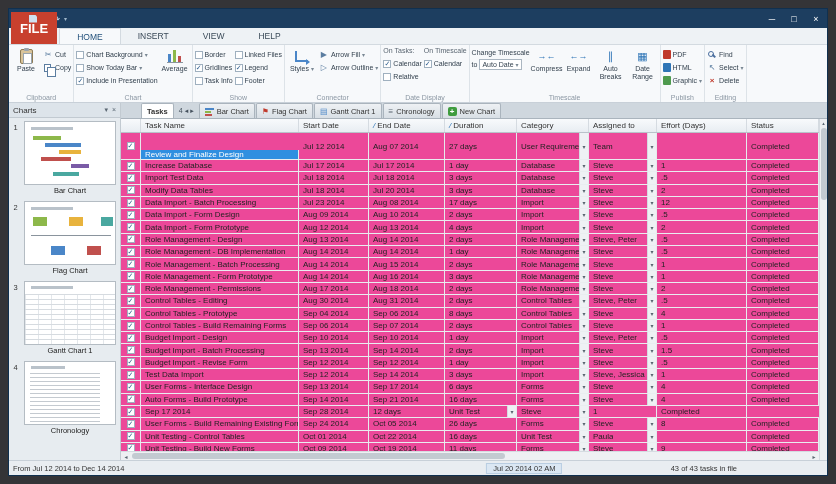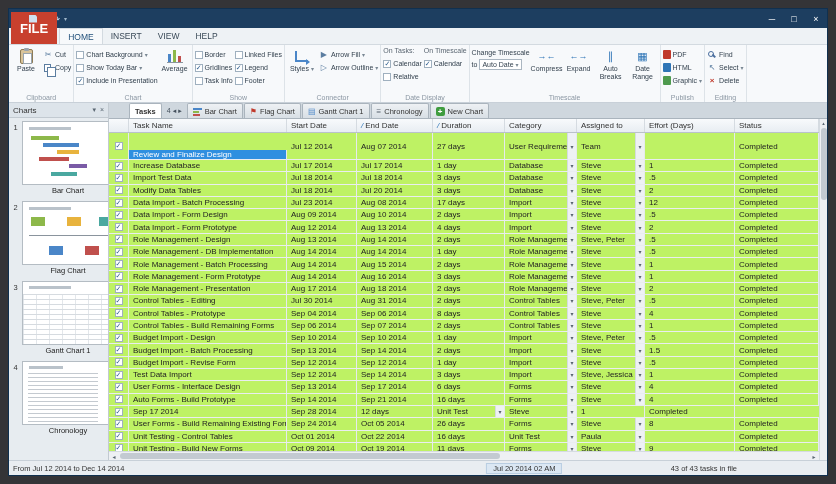--- a/index.html
+++ b/index.html
@@ -13,21 +13,21 @@
 .logo{width:12px;height:12px;border-radius:50%;background:radial-gradient(circle at 35% 35%,#e8604c,#b1271b);border:1px solid #7e1a10;}
 .floppy{width:8px;height:8px;background:#cfe0ef;clip-path:polygon(0 0,75% 0,100% 25%,100% 100%,0 100%);}
 .qat-ico{color:#cfe0ef;font-size:9px;line-height:12px;}
 .qat-dd{color:#9fb6ca;font-size:6px;}
 .win-controls{display:flex;height:100%;}
 .win-btn{width:22px;height:100%;display:flex;align-items:center;justify-content:center;color:#fff;font-size:9px;}
 
 
 .ribbon-tabs{height:17px;background:#eef2f5;display:flex;align-items:flex-end;padding-left:2px;border-bottom:1px solid #d3dae0;flex:none;}
 .file-tab{height:32px;padding:4px 9px;background:#c8402e;color:#fff;font-size:13px;font-weight:bold;display:flex;align-items:center;margin-right:2px;}
-.rtab{height:16px;padding:0 8px;font-size:8.5px;color:#3a4a58;display:flex;align-items:center;}
+.rtab{height:16px;padding:0 17px;font-size:8.5px;color:#3a4a58;display:flex;align-items:center;}
 .rtab.active{background:#f7f9fb;border:1px solid #d3dae0;border-bottom:none;color:#1f4e79;}
 
 
 .ribbon-body{height:58px;background:#f7f9fb;display:flex;border-bottom:1px solid #c8d0d8;flex:none;overflow:hidden;}
 .rgroup{position:relative;border-right:1px solid #dde3e8;padding:2px 2px 9px 2px;flex:none;}
 .rg-content{display:flex;height:100%;align-items:flex-start;gap:2px;}
 .rg-label{position:absolute;left:0;right:0;bottom:1px;text-align:center;font-size:7px;color:#8b97a3;white-space:nowrap;}
 .bigbtn{width:30px;display:flex;flex-direction:column;align-items:center;gap:1px;padding-top:1px;flex:none;}
 .blab{font-size:7px;color:#33414e;text-align:center;line-height:8px;white-space:nowrap;}
 .blab.wrap{white-space:normal;width:30px;}
@@ -56,21 +56,21 @@
 .ico-copy::after{content:"";position:absolute;left:2px;top:2px;width:7px;height:8px;border:1px solid #5b7da0;background:#fff;}
 .ico-avg{width:16px;height:14px;border-bottom:1px solid #8a959e;background-image:linear-gradient(#4a86c8,#4a86c8),linear-gradient(#8db84a,#8db84a),linear-gradient(#c0504d,#c0504d);background-size:3px 8px,3px 12px,3px 6px;background-position:1px bottom,6px bottom,11px bottom;background-repeat:no-repeat;}
 .ico-styles{width:13px;height:11px;border-left:2px solid #4a86c8;border-bottom:2px solid #4a86c8;position:relative;}
 .ico-styles::after{content:"";position:absolute;right:-2px;bottom:-5px;width:0;height:0;border-left:4px solid #4a86c8;border-top:3px solid transparent;border-bottom:3px solid transparent;}
 .mag{width:6px;height:6px;border:1.5px solid #4a6e9e;border-radius:50%;position:relative;margin:0 3px 2px 1px;flex:none;}
 .mag::after{content:"";position:absolute;width:4px;height:1.5px;background:#4a6e9e;transform:rotate(45deg);right:-3px;bottom:-1px;}
 .del-ico{color:#c0392b;font-weight:bold;}
 
 
 .main{flex:1;display:flex;min-height:0;}
-.charts-panel{width:100px;background:#e7ecf0;border-right:1px solid #c2cad1;display:flex;flex-direction:column;flex:none;overflow:hidden;}
+.charts-panel{width:112px;background:#e7ecf0;border-right:1px solid #c2cad1;display:flex;flex-direction:column;flex:none;overflow:hidden;}
 .cp-header{height:15px;display:flex;align-items:center;justify-content:space-between;padding:0 4px;font-size:8px;color:#333;background:#dde4ea;border-bottom:1px solid #c2cad1;flex:none;}
 .cp-icons{display:flex;gap:4px;color:#5a6671;font-size:7px;}
 .chart-list{flex:1;overflow:hidden;padding:3px 2px 0 2px;}
 .chart-item{display:flex;gap:2px;margin-bottom:6px;}
 .chart-num{width:9px;font-size:7.5px;color:#333;text-align:center;padding-top:2px;flex:none;}
 .thumb-wrap{flex:1;display:flex;flex-direction:column;align-items:center;}
 .thumb{width:92px;height:64px;background:#fff;border:1px solid #b4bcc3;background-repeat:no-repeat;}
 .chart-label{font-size:7.5px;color:#222;margin-top:1px;white-space:nowrap;}
 .thumb-bar{background-image:linear-gradient(#b9c2ca,#b9c2ca),linear-gradient(#8db84a,#8db84a),linear-gradient(#4a86c8,#4a86c8),linear-gradient(#e8b33d,#e8b33d),linear-gradient(#c0504d,#c0504d),linear-gradient(#7a5ba6,#7a5ba6),linear-gradient(#4aa8a0,#4aa8a0);background-size:42px 3px,28px 4px,36px 4px,22px 4px,30px 4px,18px 4px,26px 4px;background-position:6px 5px,8px 14px,20px 21px,34px 28px,16px 35px,46px 42px,28px 50px;}
 .thumb-flag{background-image:linear-gradient(#b9c2ca,#b9c2ca),linear-gradient(#8a949d,#8a949d),linear-gradient(#8db84a,#8db84a),linear-gradient(#4a86c8,#4a86c8),linear-gradient(#e8b33d,#e8b33d),linear-gradient(#c0504d,#c0504d),linear-gradient(#4aa8a0,#4aa8a0);background-size:42px 3px,80px 1px,14px 9px,14px 9px,14px 9px,14px 9px,12px 9px;background-position:6px 5px,6px 33px,8px 15px,26px 44px,44px 15px,62px 44px,76px 15px;}
@@ -85,21 +85,21 @@
 .tab-scroller{display:flex;align-items:center;gap:2px;font-size:7px;color:#44505c;padding:0 4px;height:15px;}
 .dtab-ico{font-size:8px;line-height:9px;flex:none;}
 .icon-bar{width:9px;height:9px;background-image:linear-gradient(#4a86c8,#4a86c8),linear-gradient(#8db84a,#8db84a),linear-gradient(#c0504d,#c0504d);background-size:9px 2px,6px 2px,7px 2px;background-position:0 1px,0 4px,0 7px;background-repeat:no-repeat;}
 .icon-flag{color:#c0392b;}
 .icon-gantt{color:#4a86c8;}
 .icon-chrono{color:#5a6671;}
 .icon-new{background:#3f9c3f;color:#fff;border-radius:2px;width:9px;height:9px;display:flex;align-items:center;justify-content:center;font-size:8px;font-weight:bold;}
 
 
 .table-zone{flex:1;display:flex;min-height:0;}
-.table{flex:1;display:flex;flex-direction:column;min-width:0;background:#bef264;}
+.table{flex:1;display:flex;flex-direction:column;min-width:0;background:#ec4899;}
 .thead-row,.trow{display:grid;grid-template-columns:20px 158px 70px 76px 72px 72px 68px 90px 1fr;}
 .thead-row{height:14px;background:linear-gradient(#f8fafc,#e8edf2);border-bottom:1px solid #b9c2ca;flex:none;}
 .th{font-size:8px;color:#333;display:flex;align-items:center;padding-left:4px;border-right:1px solid #d5dbe1;white-space:nowrap;overflow:hidden;gap:2px;}
 .slash{color:#2e75b6;font-style:italic;}
 .tbody{flex:1;overflow:hidden;display:flex;flex-direction:column;}
 .trow{flex:0 0 12.3px;border-bottom:1px solid #e9edf0;}
 .td{font-size:8px;color:#222;display:flex;align-items:center;padding-left:4px;border-right:1px solid #e6eaed;white-space:nowrap;overflow:hidden;}
 .td-check{justify-content:center;padding-left:0;}
 .td-task.sel{background:#2f8fe0;color:#fff;margin-top:17px;}
 .td-dd{justify-content:space-between;padding-right:0;}
@@ -664,41 +664,41 @@
                     <span class="ddtxt">Steve</span>
                     <span class="ddbtn">▾</span>
                   </div>
                   <div class="td">1</div>
                   <div class="td">Completed</div>
                 </div>
                 <div class="trow">
                   <div class="td td-check">
                     <span class="cbox on">✓</span>
                   </div>
-                  <div class="td td-task">Role Management - Presentation</div>
+                  <div class="td td-task">Role Management - Permissions</div>
                   <div class="td">Aug 17 2014</div>
                   <div class="td">Aug 18 2014</div>
                   <div class="td">2 days</div>
                   <div class="td td-dd">
                     <span class="ddtxt">Role Management</span>
                     <span class="ddbtn">▾</span>
                   </div>
                   <div class="td td-dd">
                     <span class="ddtxt">Steve</span>
                     <span class="ddbtn">▾</span>
                   </div>
                   <div class="td">2</div>
                   <div class="td">Completed</div>
                 </div>
                 <div class="trow">
                   <div class="td td-check">
                     <span class="cbox on">✓</span>
                   </div>
                   <div class="td td-task">Control Tables - Editing</div>
-                  <div class="td">Jul 30 2014</div>
+                  <div class="td">Aug 30 2014</div>
                   <div class="td">Aug 31 2014</div>
                   <div class="td">2 days</div>
                   <div class="td td-dd">
                     <span class="ddtxt">Control Tables</span>
                     <span class="ddbtn">▾</span>
                   </div>
                   <div class="td td-dd">
                     <span class="ddtxt">Steve, Peter</span>
                     <span class="ddbtn">▾</span>
                   </div>

